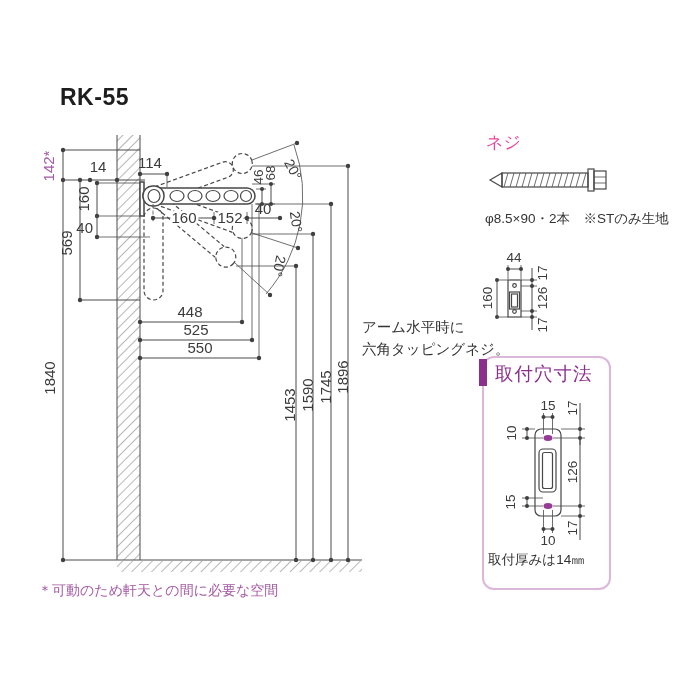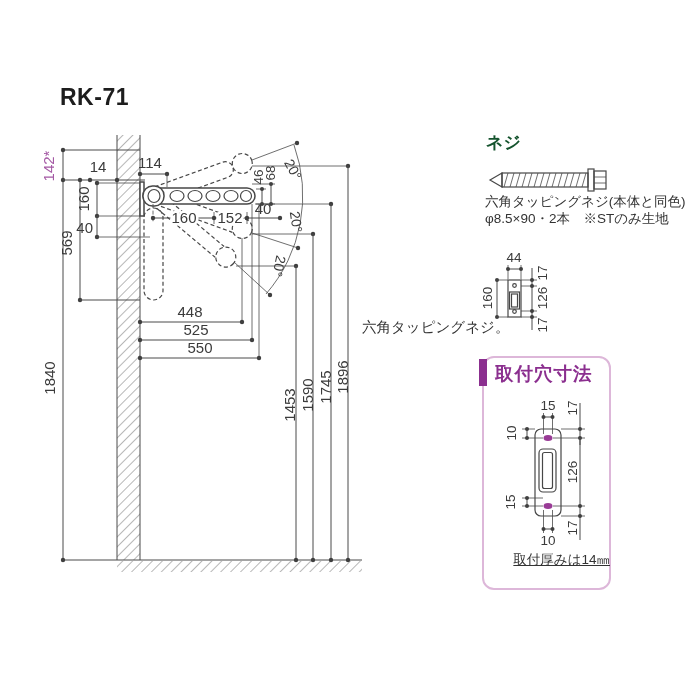--- a/index.html
+++ b/index.html
@@ -8,28 +8,28 @@
     --hole-fill:#993b96;
     --box-border:#ddb7d9;
     --line:#4a4a4a;
     --text:#333333;
   }
   html,body{margin:0;padding:0;background:#fff;}
   .canvas{position:relative;width:700px;height:700px;background:#ffffff;overflow:hidden;
           font-family:"Liberation Sans",sans-serif;color:var(--text);}
   .abs{position:absolute;}
   .rk-title{left:60px;top:84px;font-size:23px;font-weight:600;color:#1d1d1d;letter-spacing:.5px;}
-  .neji-heading{left:486px;top:131px;font-size:17px;font-weight:700;color:#14532d;}
+  .neji-heading{left:486px;top:131px;font-size:17px;font-weight:400;color:#ec4899;}
   .screw-desc{left:485px;font-size:13.5px;color:#333;white-space:nowrap;}
   .d1{top:193px;} .d2{top:210px;text-align:center;}
   .info-block{left:362px;top:317px;font-size:14.5px;line-height:21.5px;color:#333;}
   .box-border{left:482px;top:356px;width:125px;height:230px;border:2px solid var(--box-border);border-radius:12px;}
   .box-bar{left:479px;top:359px;width:8px;height:27px;background:var(--accent-dark);}
-  .box-title{left:495px;top:361px;font-size:18.5px;font-weight:700;color:var(--accent-dark);letter-spacing:1px;}
-  .box-caption{left:488px;top:551px;width:122px;text-align:right;font-size:13.5px;color:#333;text-decoration:underline;}
+  .box-title{left:495px;top:361px;font-size:18.5px;font-weight:400;color:var(--accent-dark);letter-spacing:1px;}
+  .box-caption{left:488px;top:551px;width:122px;text-align:left;font-size:13.5px;color:#333;}
   .footnote{left:38px;top:582px;font-size:14px;color:var(--accent-light);}
   svg{position:absolute;left:0;top:0;}
   svg text{font-family:"Liberation Sans",sans-serif;fill:#3b3b3b;}
   .dim{font-size:15px;}
   .dim-s{font-size:13.5px;}
   .ang{font-size:14px;}
   .accent-text{fill:var(--accent-light);}
   .ln{stroke:var(--line);stroke-width:1;fill:none;}
   .thin{stroke-width:0.8;}
   .shape{fill:#ffffff;stroke:#474747;stroke-width:1.5;}
@@ -316,26 +316,27 @@
 
       <line class="ln thin" x1="543.5" y1="510" x2="543.5" y2="533"></line>
       <line class="ln thin" x1="552.5" y1="510" x2="552.5" y2="533"></line>
       <line class="ln" x1="543.5" y1="529" x2="552.5" y2="529"></line>
       <circle class="dot" cx="543.5" cy="529" r="2"></circle>
       <circle class="dot" cx="552.5" cy="529" r="2"></circle>
       <text class="dim-s" x="548" y="545" text-anchor="middle">10</text>
     </g>
   </svg>
 
-  <div class="abs rk-title">RK-71</div>
+  <div class="abs rk-title">RK-55</div>
 
   <div class="abs neji-heading">ネジ</div>
-  <div class="abs screw-desc d1">六角タッピングネジ(本体と同色)</div>
   <div class="abs screw-desc d2">φ8.5×90・2本　※STのみ生地</div>
 
   <div class="abs info-block">
+    <div>アーム水平時に</div>
     <div>六角タッピングネジ。</div>
   </div>
 
   <div class="abs box-title">取付穴寸法</div>
   <div class="abs box-caption">取付厚みは14㎜</div>
 
+  <div class="abs footnote">＊可動のため軒天との間に必要な空間</div>
 </div>
 
 </body></html>

